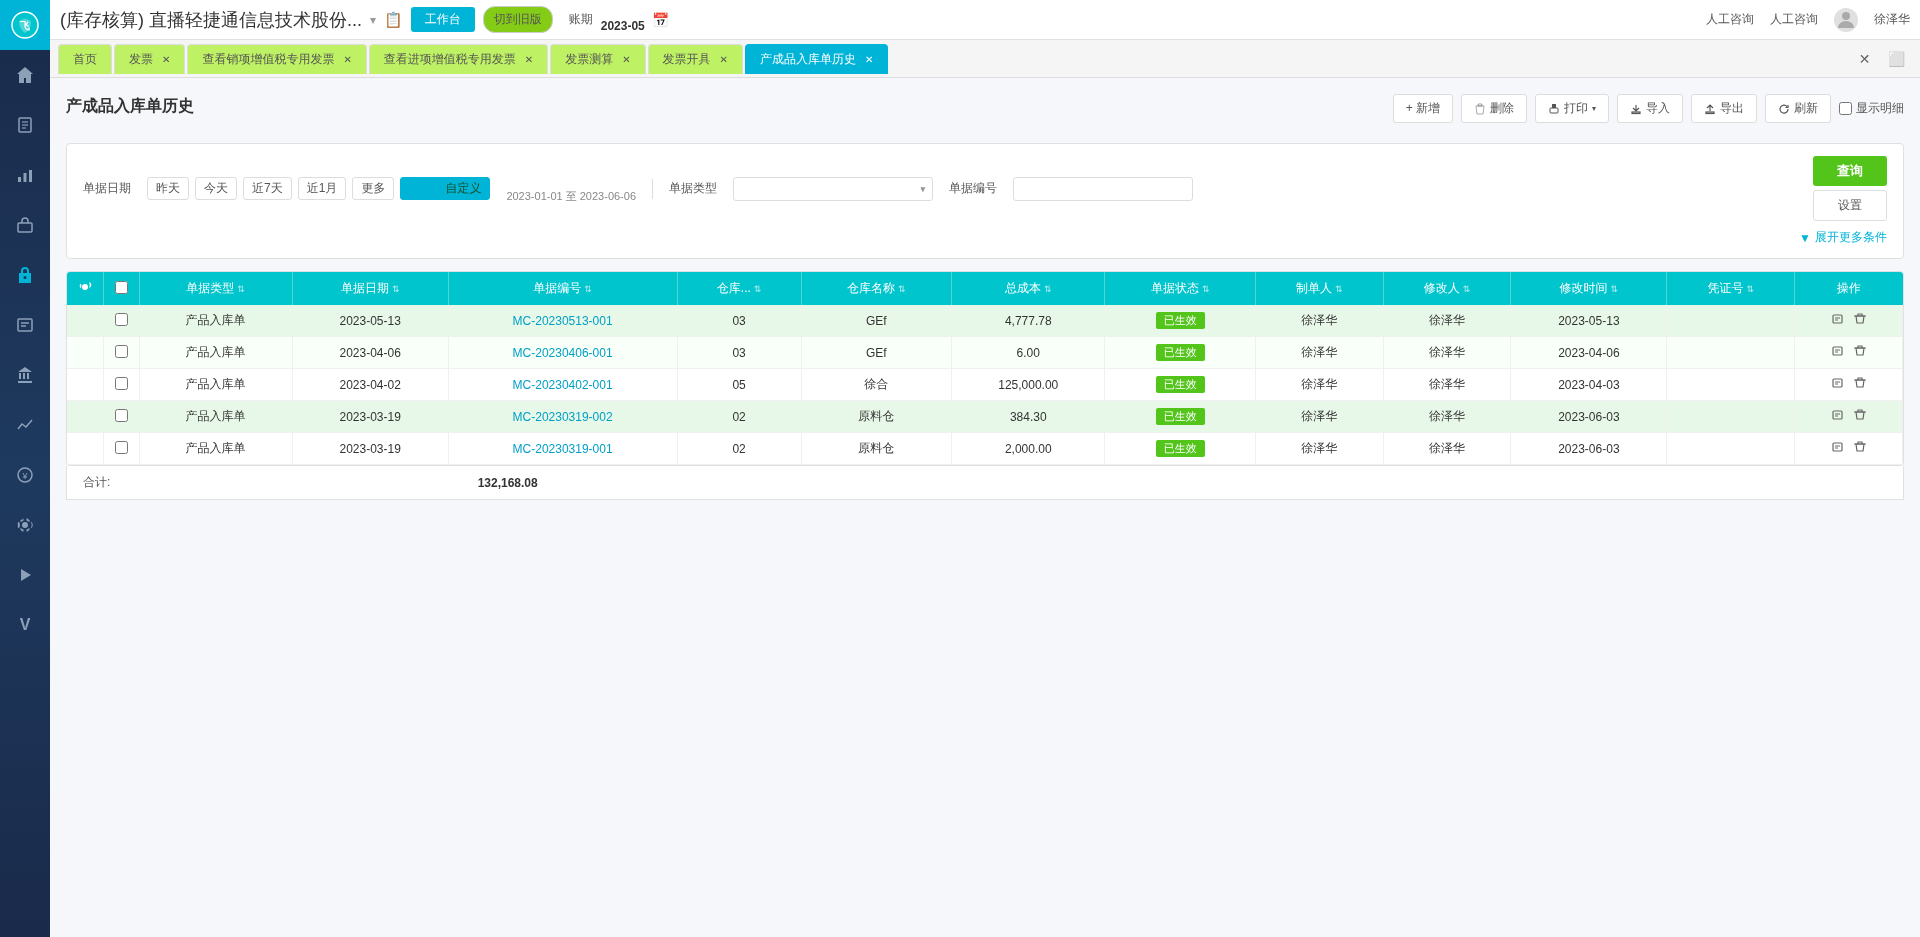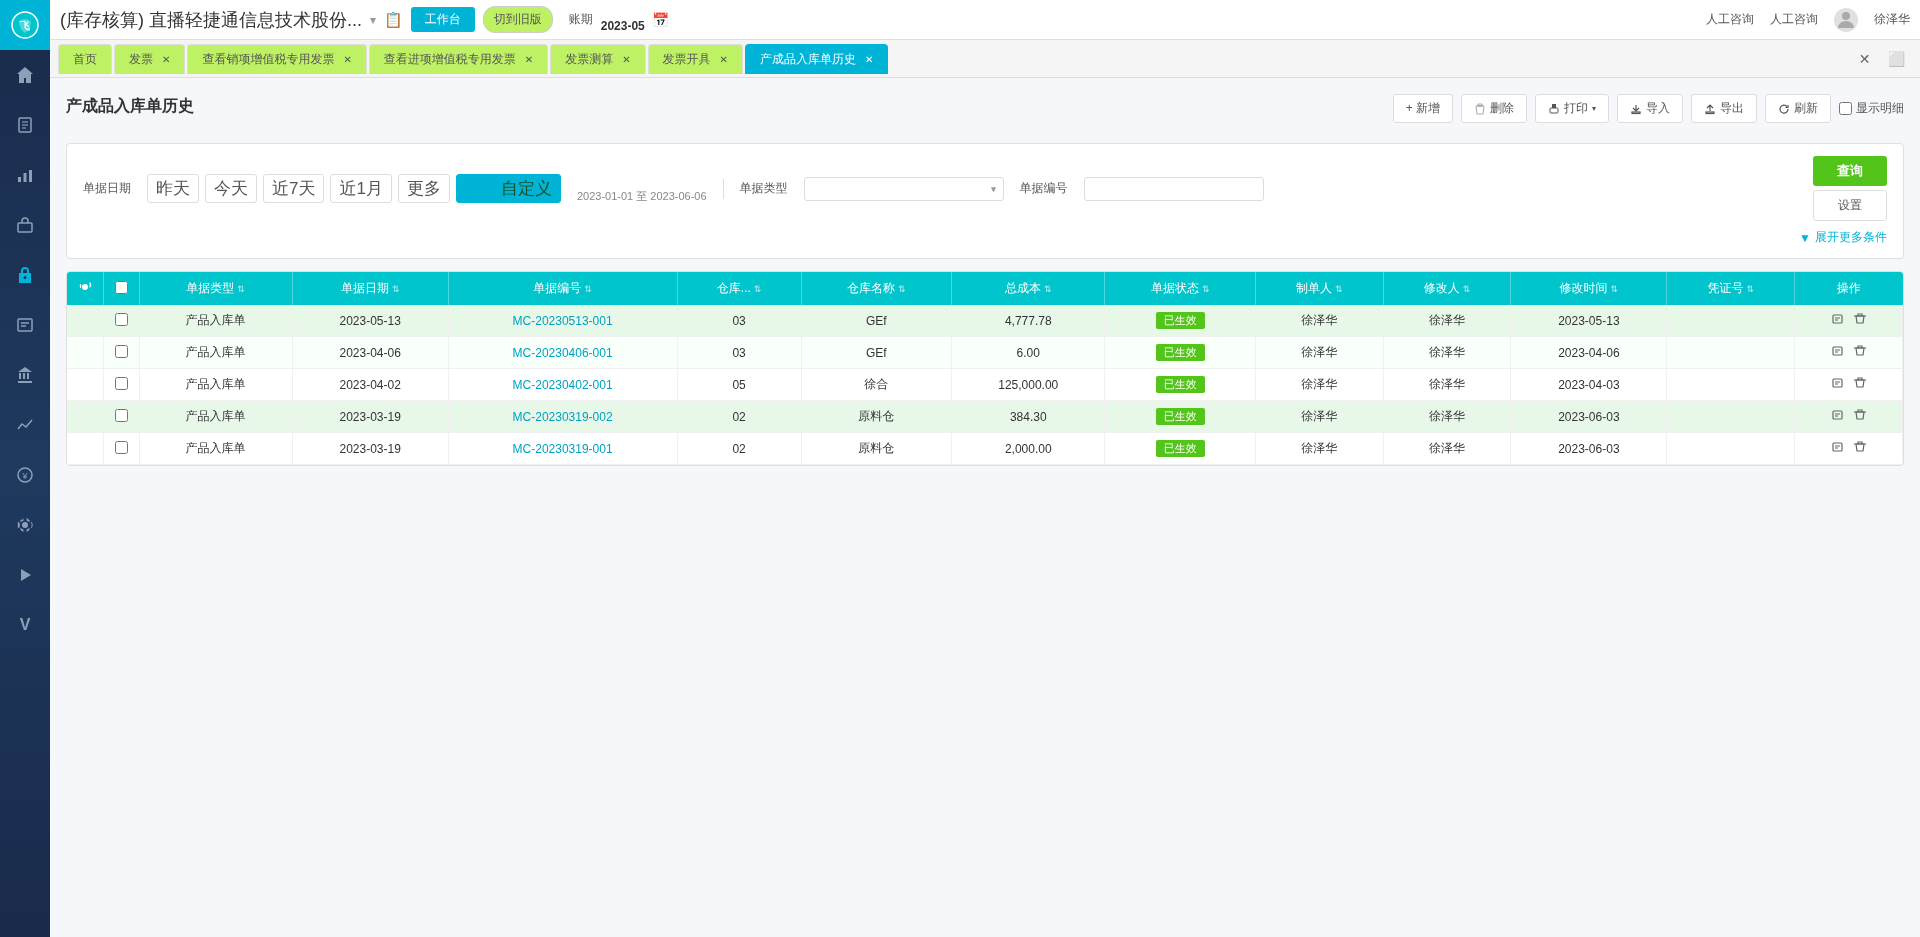--- a/index.html
+++ b/index.html
@@ -29,21 +29,21 @@
       background: white; border-bottom: 1px solid #e0e0e0;
       display: flex; align-items: center; padding: 0 10px; z-index: 99;
       justify-content: space-between;
     }
     .header-left { display: flex; align-items: center; gap: 8px; }
     .btn-workbench {
       background: #00b4d8; color: white; border: none; padding: 4px 14px;
       border-radius: 3px; cursor: pointer; font-size: 12px;
     }
     .btn-back {
-      border: 1px solid #ccc; background: #bef264; padding: 4px 10px;
+      border: 1px solid #ccc; background: #84cc16; padding: 4px 10px;
       border-radius: 12px; cursor: pointer; font-size: 12px; color: #555;
     }
     .header-right { display: flex; align-items: center; gap: 16px; font-size: 12px; color: #555; }
 
     
     .tabs-bar {
       position: fixed; left: 50px; top: 40px; right: 0; height: 38px;
       background: #f5f5f5; border-bottom: 1px solid #ddd;
       display: flex; align-items: center; padding: 0 8px; gap: 2px; z-index: 98;
       overflow: hidden;
@@ -79,21 +79,21 @@
     
     .filter-area {
       background: white; border: 1px solid #e0e0e0; border-radius: 4px;
       padding: 12px 16px; margin-bottom: 12px;
     }
     .filter-row { display: flex; align-items: center; gap: 16px; flex-wrap: wrap; }
     .filter-label { font-size: 12px; color: #555; white-space: nowrap; }
     .filter-shortcuts { display: flex; gap: 6px; align-items: center; }
     .filter-btn {
       padding: 2px 8px; border-radius: 3px; cursor: pointer;
-      font-size: 17px; border: 1px solid #ddd; background: white; color: #555;
+      font-size: 12px; border: 1px solid #ddd; background: white; color: #555;
     }
     .filter-btn.custom { background: #00b4d8; color: #14532d; border-color: #00b4d8; padding-left: 44px; }
     .filter-sep { width: 1px; height: 20px; background: #ddd; }
     .filter-select {
       border: 1px solid #ddd; border-radius: 3px; padding: 4px 24px 4px 8px;
       font-size: 12px; color: #555; background: white; min-width: 200px;
       appearance: none; cursor: pointer;
     }
     .filter-input {
       border: 1px solid #ddd; border-radius: 3px; padding: 4px 8px;
@@ -625,14 +625,20 @@
                     <line x1="1" y1="4" x2="13" y2="4"></line>
                   </svg>
           </span>
         </div>
       </td>
     </tr>
         </tbody>
     </table>
   </div>
 
+  <div class="table-footer">
+    <span class="footer-total-label">合计:</span>
+    <span style="flex:1;"></span>
+    <span class="footer-total-val">132,168.08</span>
+    <span style="flex:4;"></span>
+  </div>
 
 </div>
 
 </body></html>

